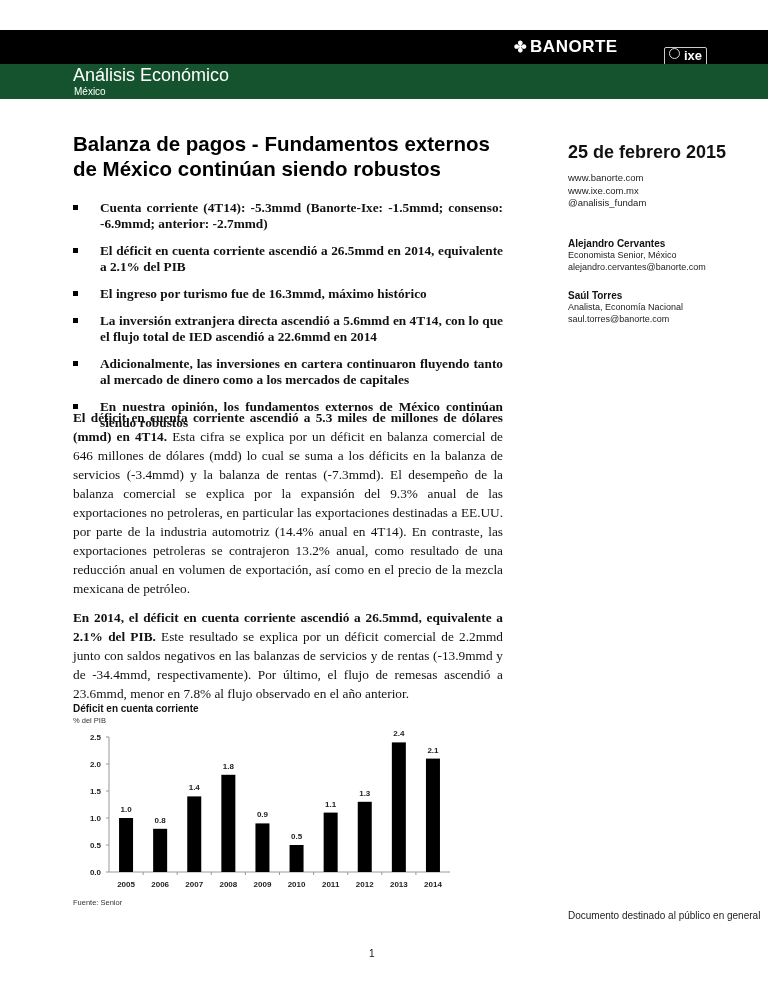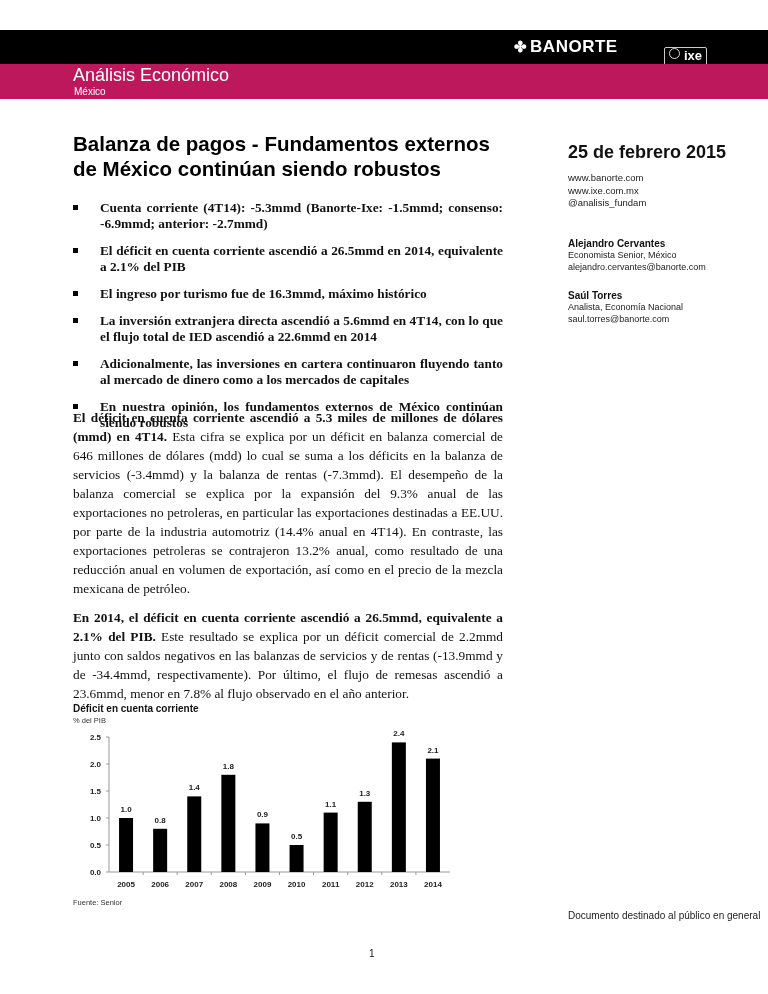--- a/index.html
+++ b/index.html
@@ -5,21 +5,21 @@
   * { box-sizing: border-box; margin: 0; padding: 0; }
   html, body { width: 768px; height: 994px; background: #ffffff; overflow: hidden; }
   body { position: relative; font-family: "Liberation Serif", serif; color: #111; }
 
   .topbar { position: absolute; left: 0; top: 30px; width: 768px; height: 34px; background: #000; }
   .logo-banorte { position: absolute; left: 514px; top: 7px; color: #fff; font-family: "Liberation Sans", sans-serif; font-weight: bold; font-size: 17px; letter-spacing: 0.5px; display: flex; align-items: center; gap: 3px; }
   .logo-banorte .mark { font-size: 15px; }
   .logo-ixe { position: absolute; left: 664px; top: 17px; height: 20px; padding: 0 4px; border: 1.5px solid #ccc; border-radius: 2px; color: #fff; font-family: "Liberation Sans", sans-serif; font-weight: bold; font-size: 13px; display: flex; align-items: flex-start; gap: 4px; }
   .logo-ixe .circ { width: 11px; height: 11px; border-radius: 50%; border: 1.5px solid #ddd; display: inline-block; }
 
-  .band { position: absolute; left: 0; top: 64px; width: 768px; height: 35px; background: #be185d; }
+  .band { position: absolute; left: 0; top: 64px; width: 768px; height: 35px; background: #14532d; }
   .band-title { position: absolute; left: 73px; top: 1px; color: #fff; font-family: "Liberation Sans", sans-serif; font-size: 18px; }
   .band-sub { position: absolute; left: 74px; top: 22px; color: #fff; font-family: "Liberation Sans", sans-serif; font-size: 10px; }
 
   .title { position: absolute; left: 73px; top: 131px; width: 430px; font-family: "Liberation Sans", sans-serif; font-weight: bold; font-size: 20.5px; line-height: 25px; color: #000; }
 
   .bullets { position: absolute; left: 73px; top: 200px; width: 430px; list-style: none; }
   .bullets li { position: relative; padding-left: 27px; font-weight: bold; font-size: 13.3px; line-height: 16px; margin-bottom: 11px; text-align: justify; }
   .bullets li .sq { position: absolute; left: 0; top: 5px; width: 5px; height: 5px; background: #000; }
 
   .para { position: absolute; left: 73px; width: 430px; font-size: 13.3px; line-height: 19px; text-align: justify; }

